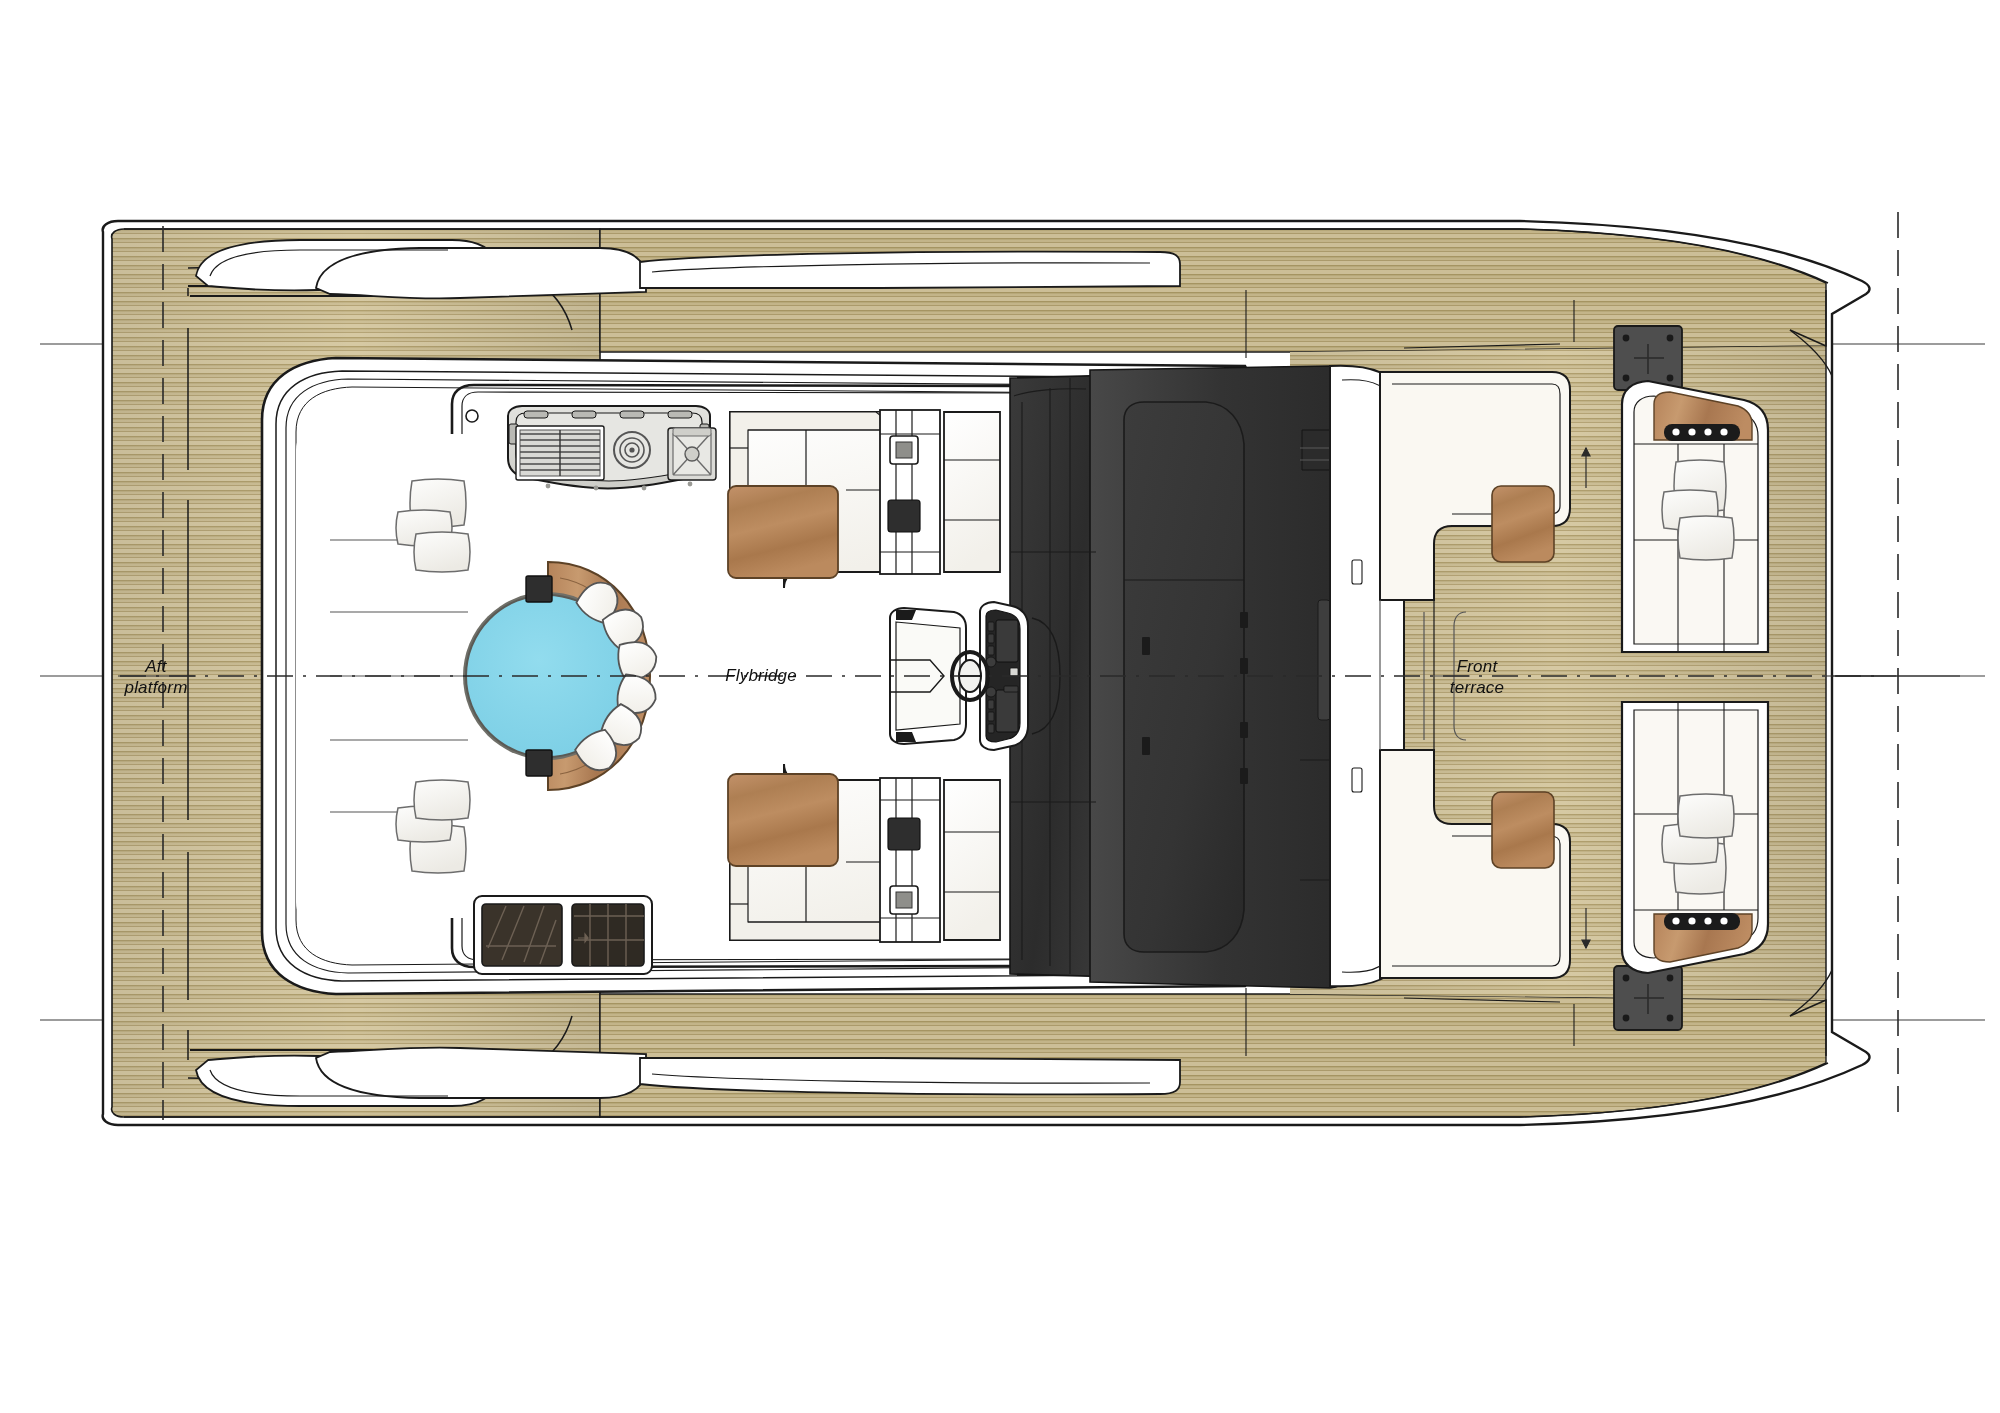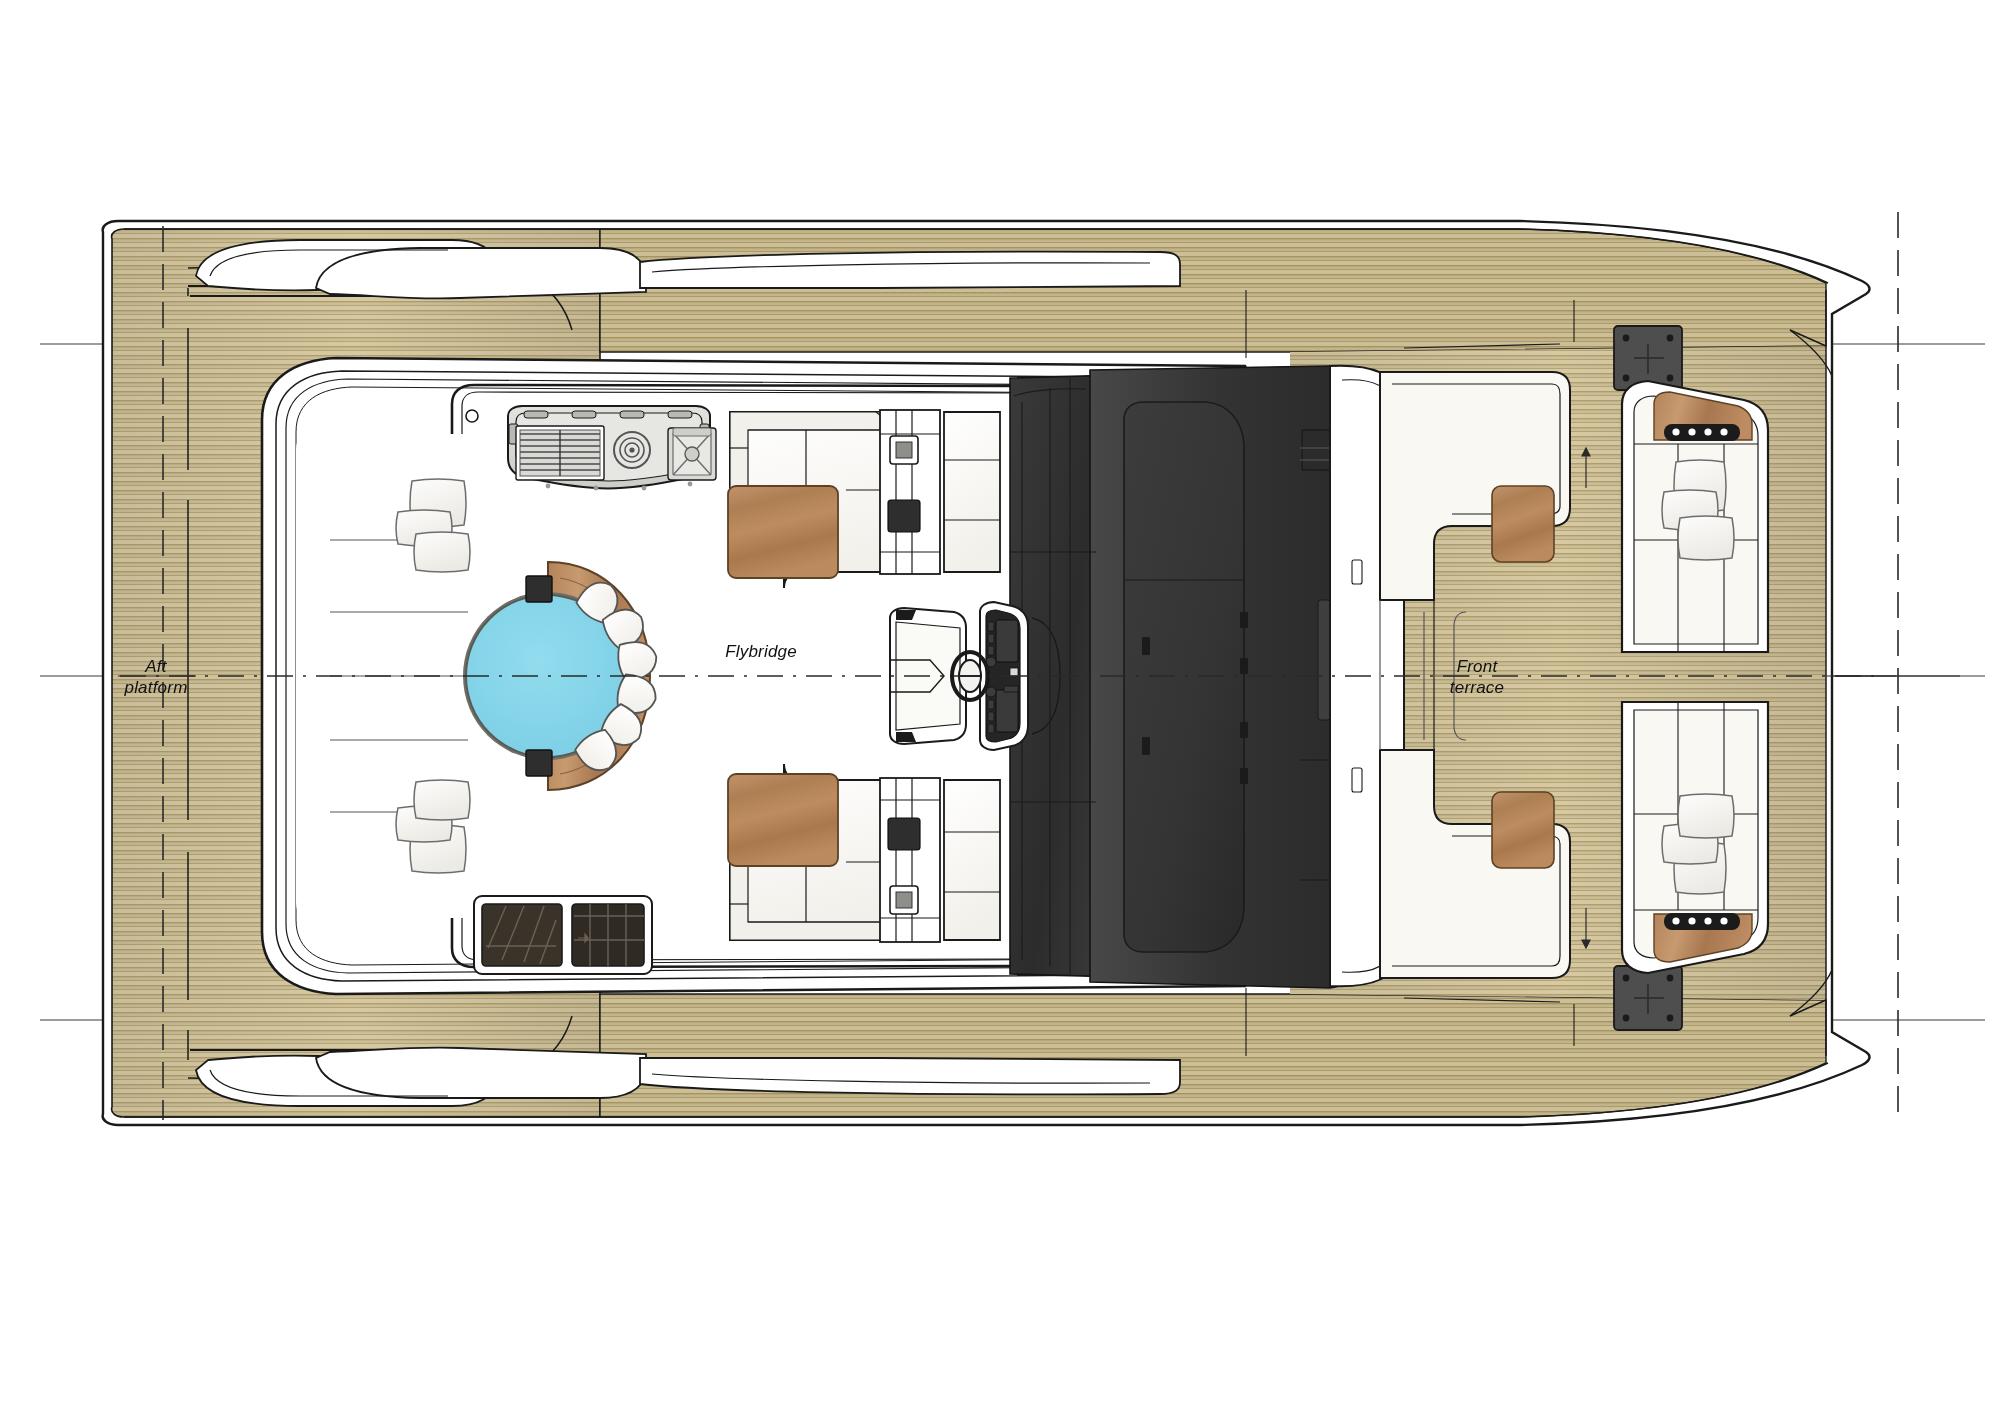--- a/index.html
+++ b/index.html
@@ -588,17 +588,17 @@
   </g>
 
   <g stroke="#2a2a2a" stroke-width="1" fill="none">
     <line x1="118" y1="676" x2="196" y2="676"></line>
     <line x1="1836" y1="676" x2="1896" y2="676"></line>
   </g>
 </svg>
 
 <div class="lbl" style="left:96px;top:656px;width:120px;">Aft
 platform</div>
-<div class="lbl" style="left:701px;top:641px;width:120px;">Flybridge</div>
+<div class="lbl" style="left:701px;top:665px;width:120px;">Flybridge</div>
 <div class="lbl" style="left:1417px;top:656px;width:120px;">Front
 terrace</div>
 
 </div>
 
 </body></html>

